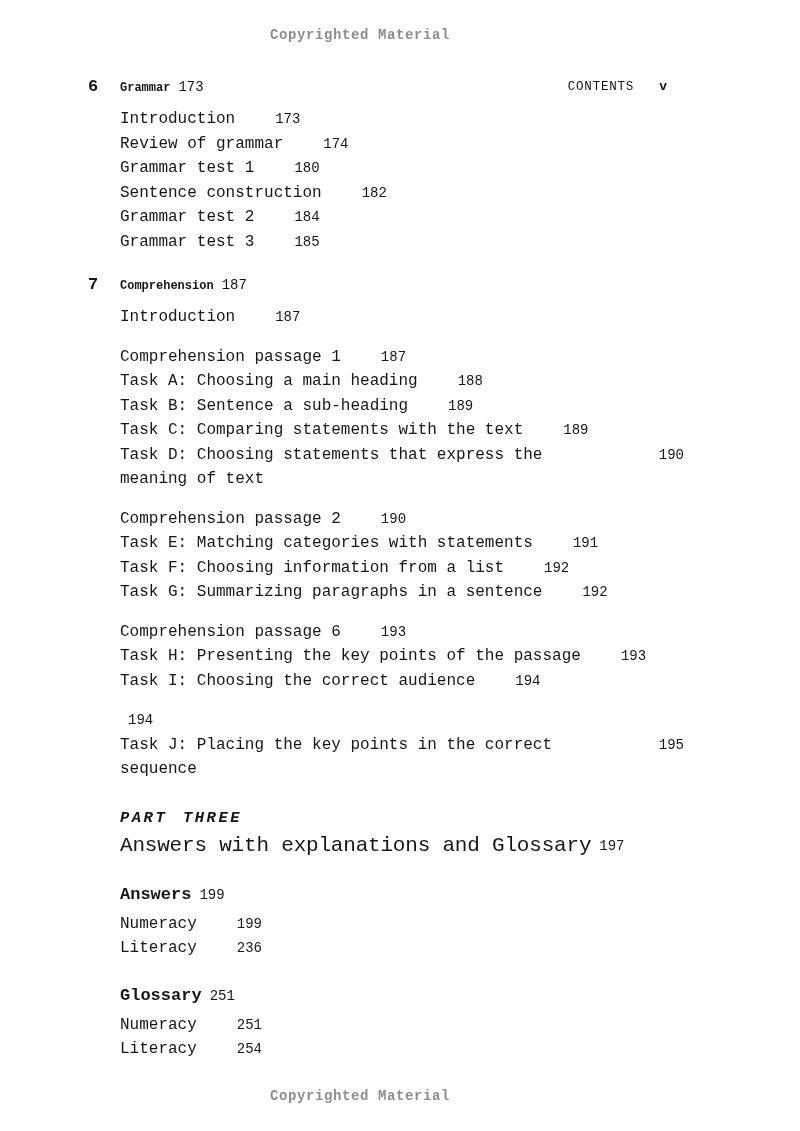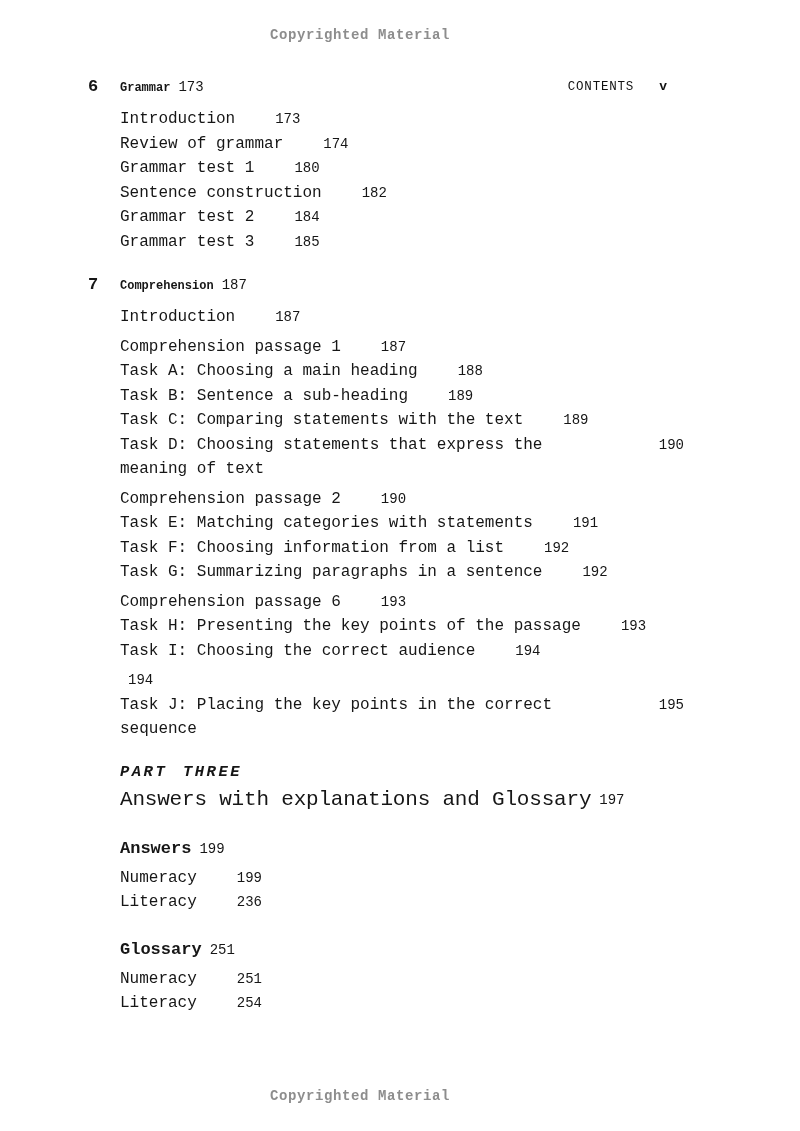--- a/index.html
+++ b/index.html
@@ -71,25 +71,25 @@
     line-height: 24.5px;
     font-size: 16px;
     gap: 32px;
   }
   .pg {
     font-size: 14px;
     margin-left: 8px;
     font-weight: normal;
     color: #161616;
   }
-  .group { margin-top: 5px; }
+  .group { margin-top: 15px; }
   .group.first { margin-top: 0; }
   .chapter { margin-top: 18px; }
   .chapter.first { margin-top: 0; }
-  .part-block { margin-top: 18px; margin-left: 32px; }
+  .part-block { margin-top: 24px; margin-left: 32px; }
   .part-label {
     font-size: 15.5px;
     font-weight: bold;
     font-style: italic;
     letter-spacing: 2.5px;
     word-spacing: 4px;
     line-height: 24px;
   }
   .part-title-row {
     display: flex;

